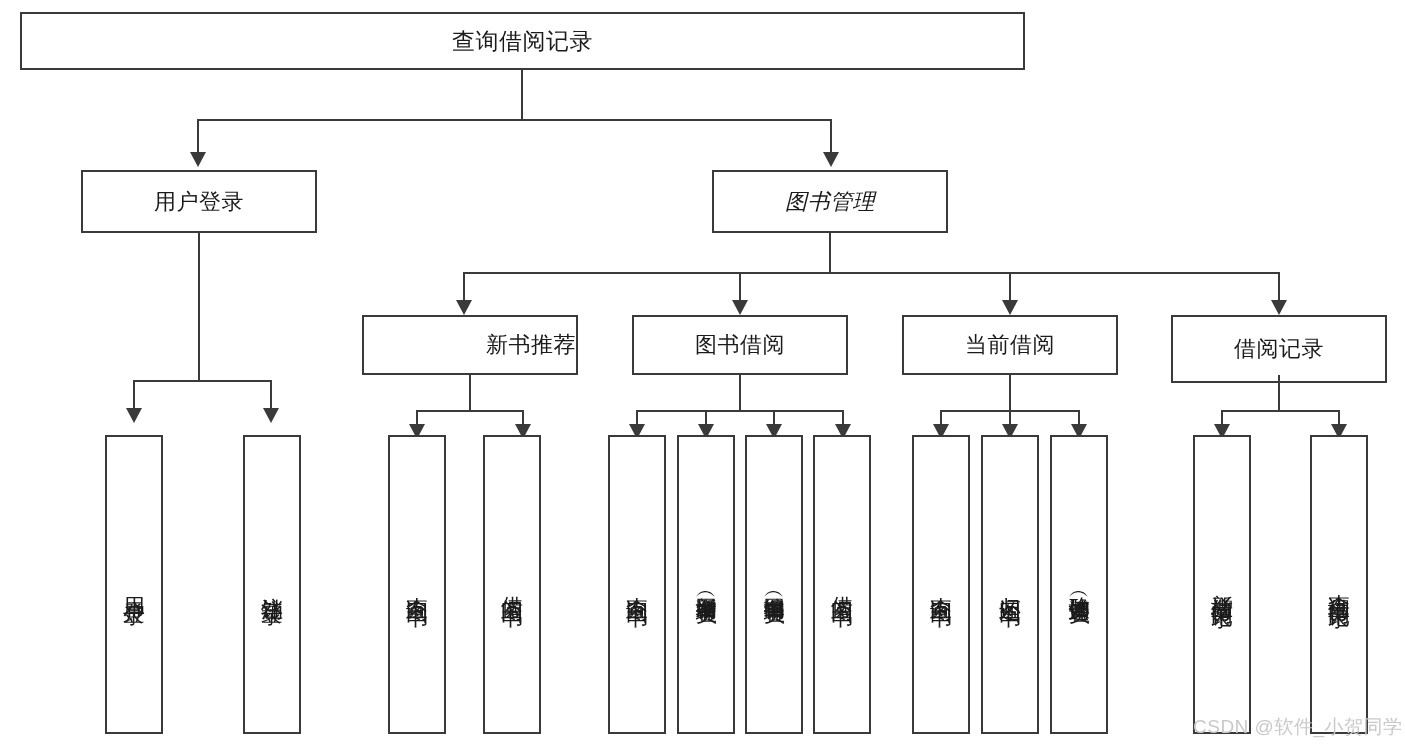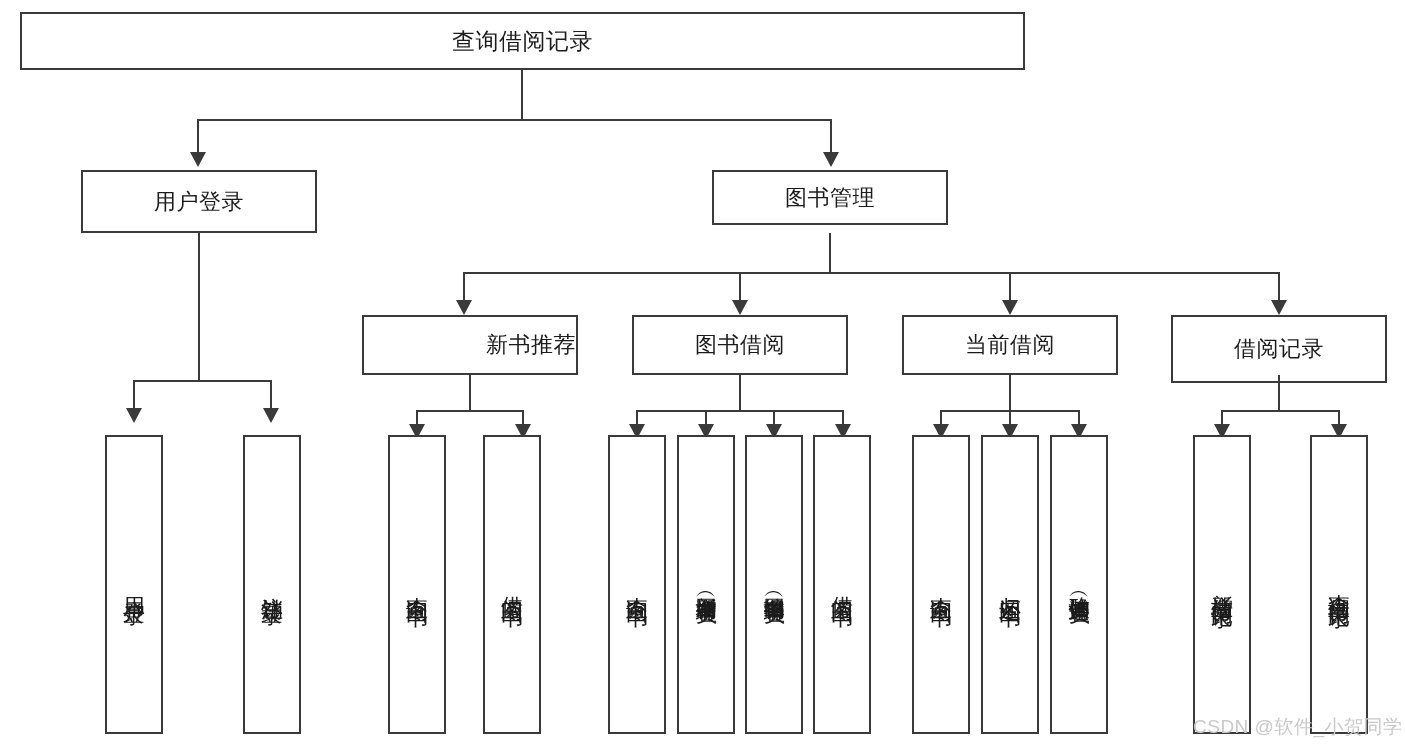--- a/index.html
+++ b/index.html
@@ -78,21 +78,21 @@
 
   <div class="ln vl" style="left:197px;top:119px;width:2px;height:36px;"></div>
   <div class="arw" style="left:190px;top:152px;"></div>
 
   <div class="ln vl" style="left:830px;top:119px;width:2px;height:36px;"></div>
   <div class="arw" style="left:823px;top:152px;"></div>
 
   <div class="node h" style="left:81px;top:170px;width:236px;height:63px;">
     <span>用户登录</span>
   </div>
-  <div class="node h" style="left:712px;top:170px;width:236px;height:55px;">
+  <div class="node h" style="left:712px;top:170px;width:236px;height:63px;font-style:italic;">
     <span>图书管理</span>
   </div>
 
   <div class="ln vl" style="left:198px;top:233px;width:2px;height:148px;"></div>
   <div class="ln hl" style="left:133px;top:380px;width:137px;height:2px;"></div>
   <div class="ln vl" style="left:133px;top:380px;width:2px;height:30px;"></div>
   <div class="arw" style="left:126px;top:408px;"></div>
   <div class="ln vl" style="left:270px;top:380px;width:2px;height:30px;"></div>
   <div class="arw" style="left:263px;top:408px;"></div>
 

